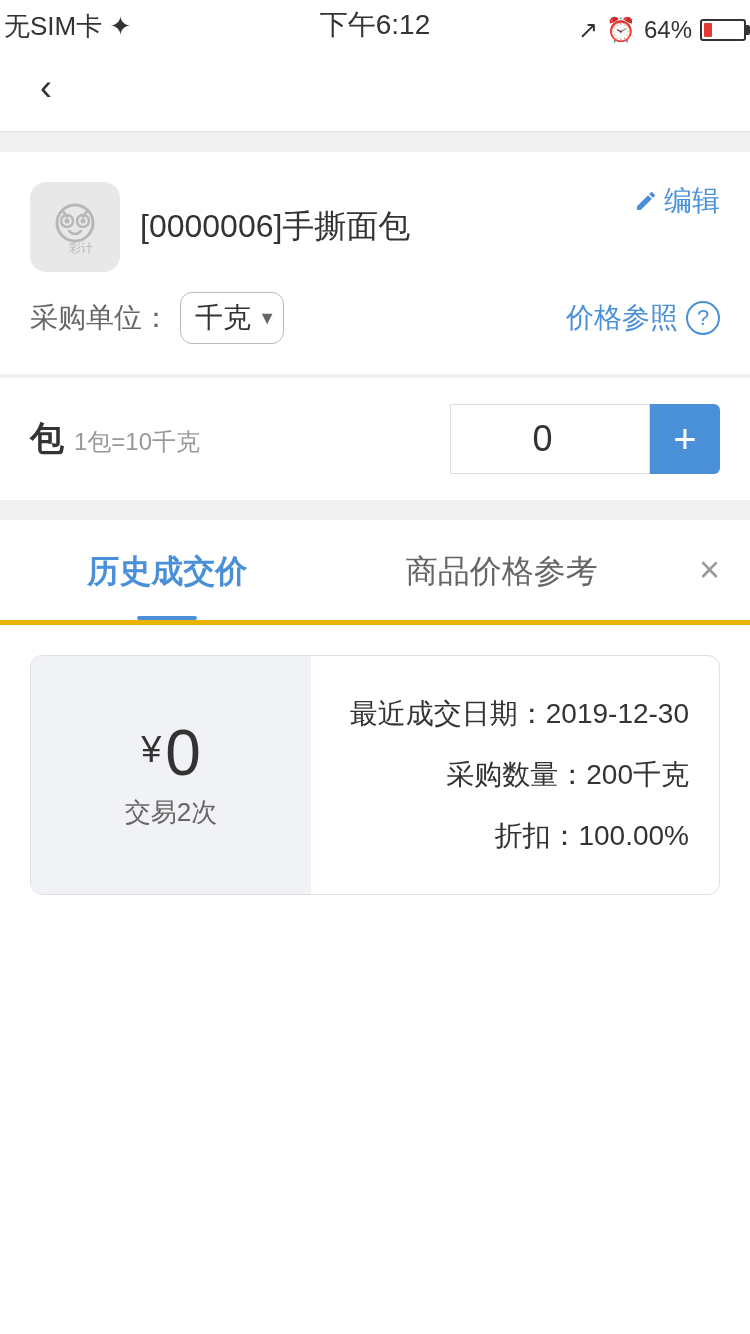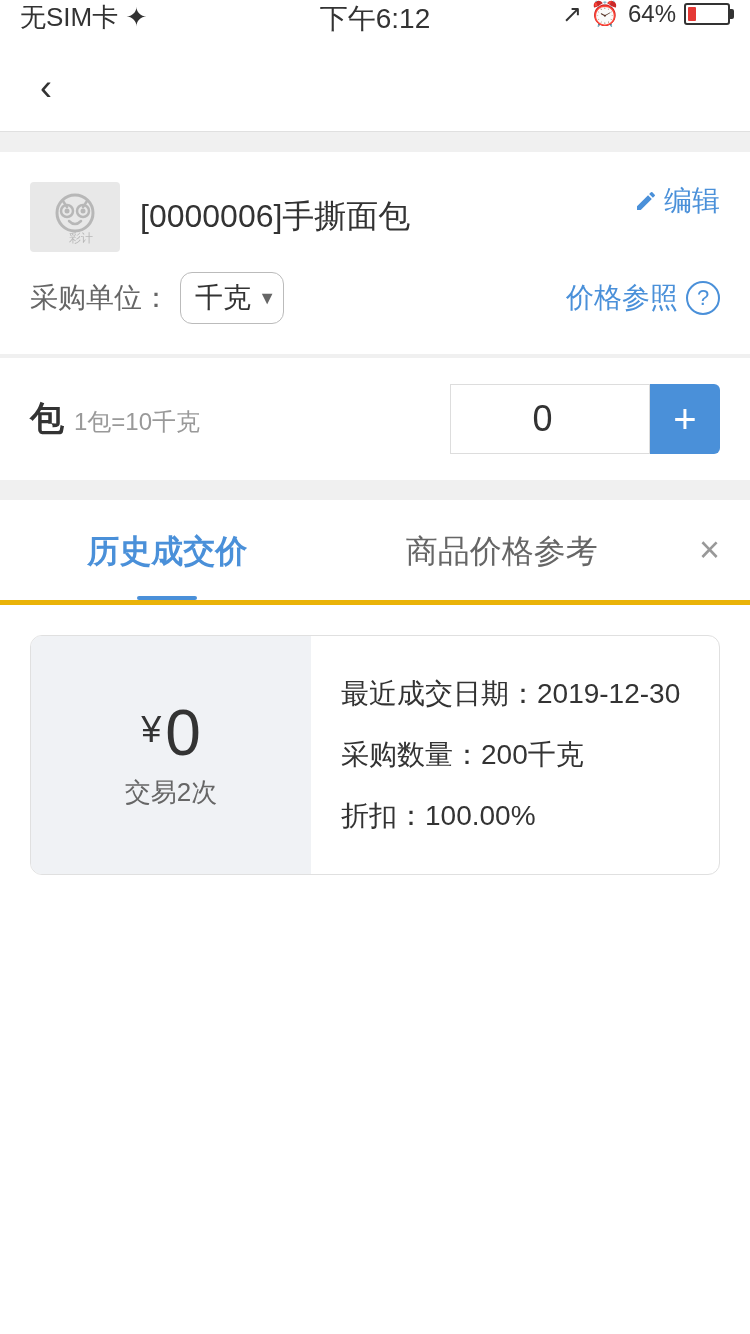--- a/index.html
+++ b/index.html
@@ -11,23 +11,23 @@
       background: #f0f0f0;
       font-size: 28px;
       color: #333;
     }
 
     
     .status-bar {
       height: 44px;
       background: #fff;
       display: flex;
-      align-items: flex-start;
+      align-items: flex-end;
       justify-content: space-between;
-      padding: 0 20px;
+      padding: 0 4px;
       font-size: 26px;
       font-weight: 500;
     }
     .status-left {
       display: flex;
       align-items: center;
       gap: 10px;
     }
     .status-center {
       position: absolute;
@@ -112,23 +112,23 @@
       justify-content: space-between;
       margin-bottom: 20px;
     }
     .product-left {
       display: flex;
       align-items: center;
       gap: 20px;
     }
     .product-thumb {
       width: 90px;
-      height: 70px;
+      height: 90px;
       background: #e8e8e8;
-      border-radius: 4px;
+      border-radius: 16px;
       display: flex;
       align-items: center;
       justify-content: center;
       overflow: hidden;
     }
     .product-thumb svg {
       width: 60px;
       height: 60px;
       opacity: 0.5;
     }
@@ -334,20 +334,21 @@
       color: #666;
       margin-top: 10px;
     }
     .history-right {
       flex: 1;
       padding: 36px 30px;
       display: flex;
       flex-direction: column;
       justify-content: center;
       gap: 16px;
+      text-align: right;
     }
     .history-detail-row {
       font-size: 28px;
       color: #333;
       line-height: 1.6;
     }
 
     
     .bottom-space {
       background: #fff;

